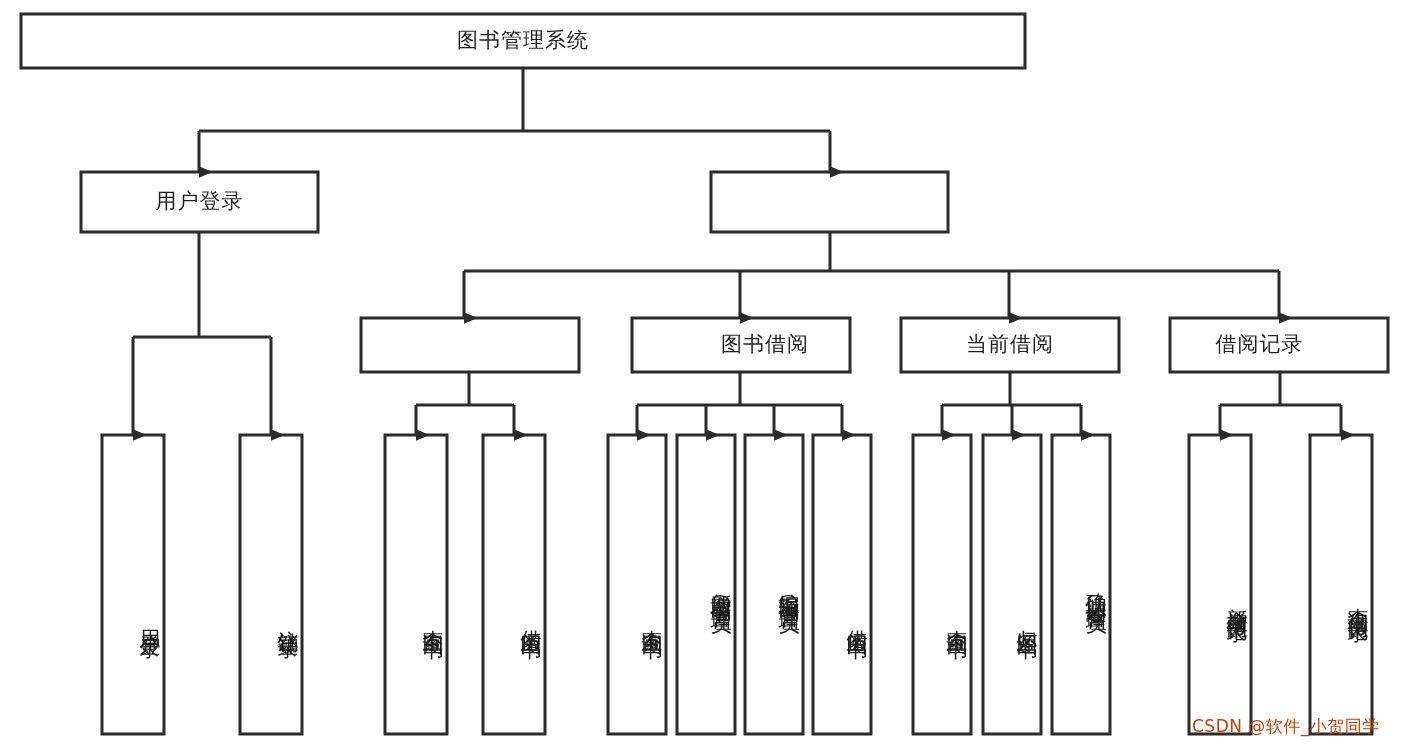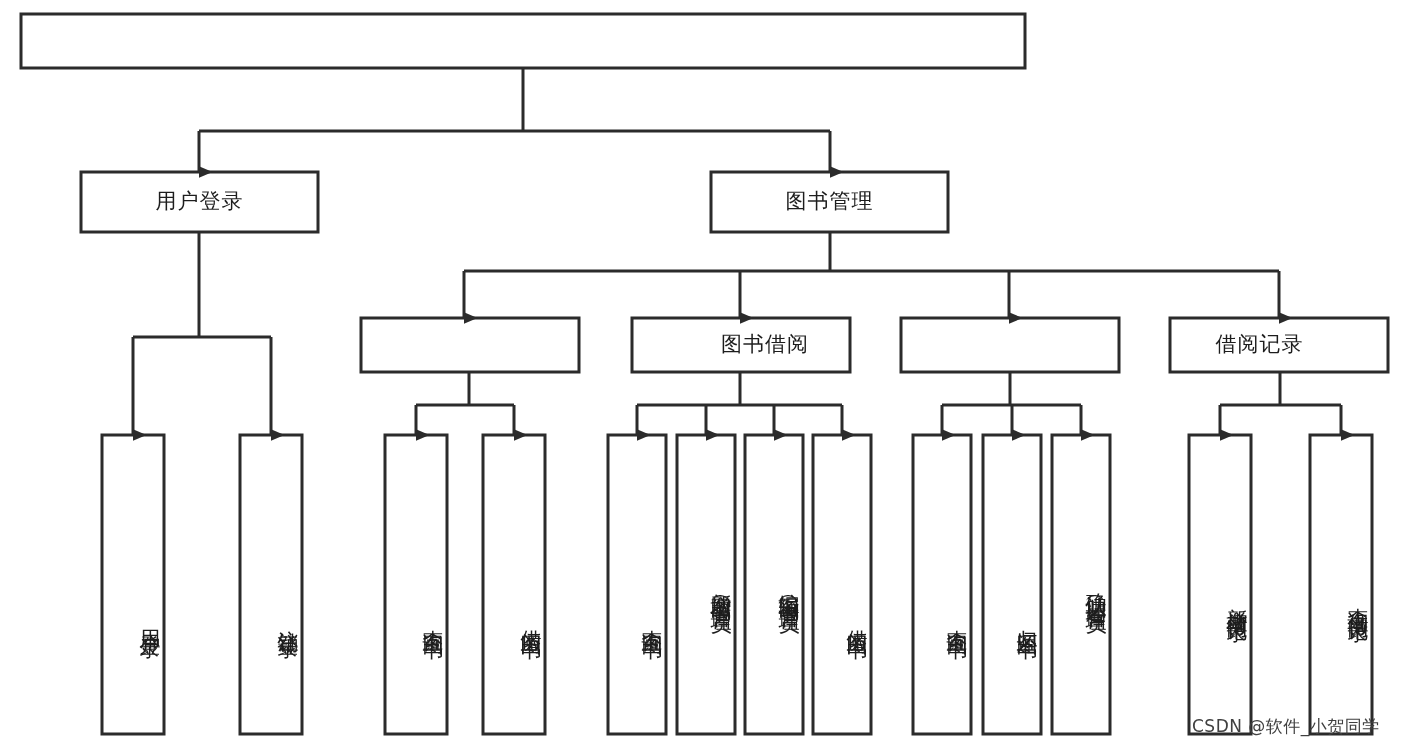--- a/index.html
+++ b/index.html
@@ -61,21 +61,21 @@
     text-orientation: upright;
     font-size: 21px;
     line-height: 1.35;
     letter-spacing: 3px;
     padding-top: 4px;
     align-items: flex-start;
     justify-content: center;
   }
   .watermark {
     position: absolute;
-    color: #404040;
+    color: #c2410c;
     font-size: 17px;
     letter-spacing: 0.5px;
     white-space: nowrap;
     font-family: "DejaVu Sans", "Liberation Sans", sans-serif;
     text-align: right;
   }
 </style>
 </head>
 <body>
 
@@ -150,25 +150,26 @@
     <path class="conn" marker-end="url(#arrow)" d="M 942 405 L 942 435"></path>
     <path class="conn" marker-end="url(#arrow)" d="M 1012 405 L 1012 435"></path>
     <path class="conn" marker-end="url(#arrow)" d="M 1081 405 L 1081 435"></path>
 
     <path class="conn" d="M 1280 372 L 1280 405"></path>
     <path class="conn" d="M 1220 405 L 1341 405"></path>
     <path class="conn" marker-end="url(#arrow)" d="M 1220 405 L 1220 435"></path>
     <path class="conn" marker-end="url(#arrow)" d="M 1341 405 L 1341 435"></path>
   </svg>
 
+  <div class="node-label horiz" style="left:21px; top:14px; width:1004px; height:54px;">图书管理系统</div>
 
   <div class="node-label horiz" style="left:81px; top:172px; width:237px; height:60px;">用户登录</div>
-  <div class="node-label horiz" style="left:711px; top:172px; width:237px; height:60px;">图书管理</div>
 
   <div class="node-label horiz" style="left:632px; top:318px; width:218px; height:54px;padding-left:48px;">图书借阅</div>
+  <div class="node-label horiz" style="left:901px; top:318px; width:218px; height:54px;">当前借阅</div>
   <div class="node-label horiz" style="left:1170px; top:318px; width:179px; height:54px;">借阅记录</div>
 
   <div class="node-label vert" style="left:102px; top:500px; width:62px; height:234px;">用户登录</div>
   <div class="node-label vert" style="left:240px; top:500px; width:62px; height:234px;">注销登录</div>
 
   <div class="node-label vert" style="left:385px; top:500px; width:62px; height:234px;">查询图书</div>
   <div class="node-label vert" style="left:483px; top:500px; width:62px; height:234px;">借阅图书</div>
 
   <div class="node-label vert" style="left:608px; top:500px; width:58px; height:234px;">查询图书</div>
   <div class="node-label vert" style="left:677px; top:441px; width:58px; height:293px;">新增图书（管理员）</div>

